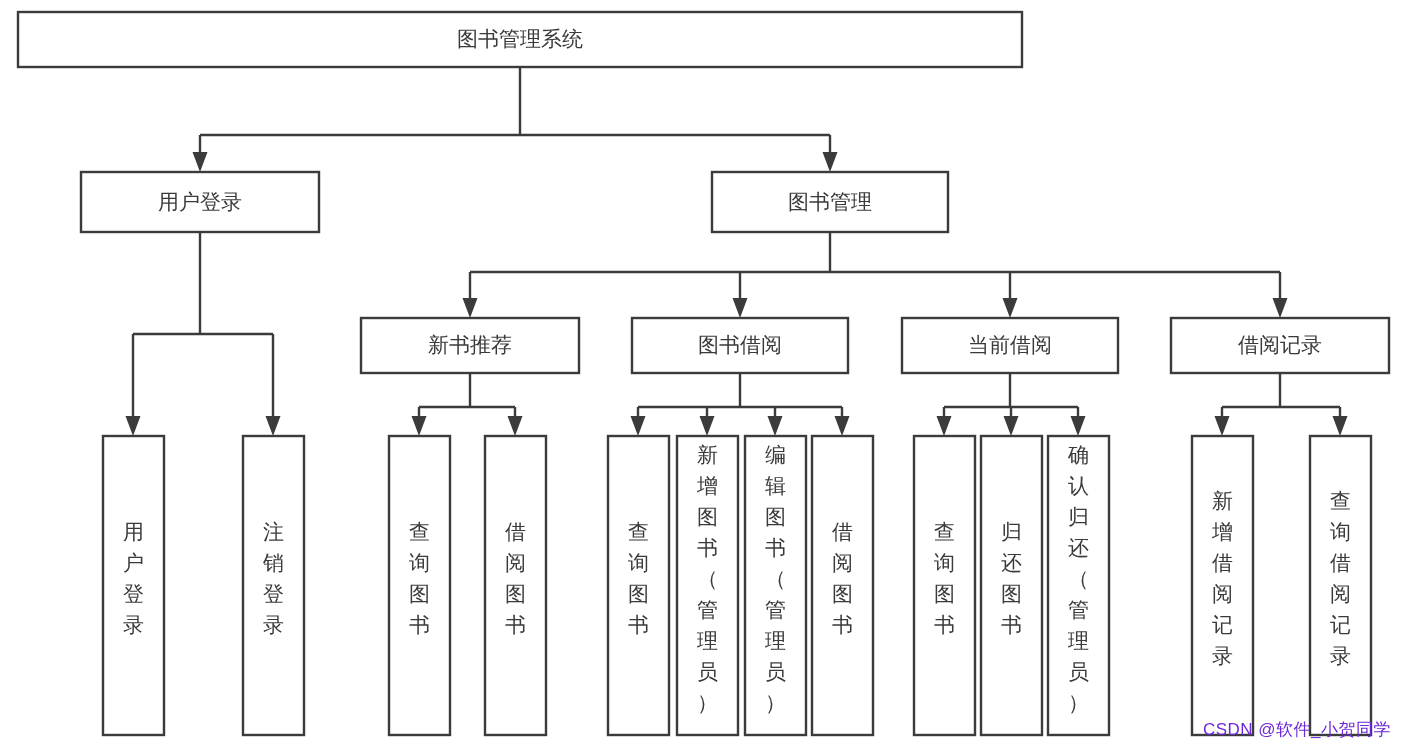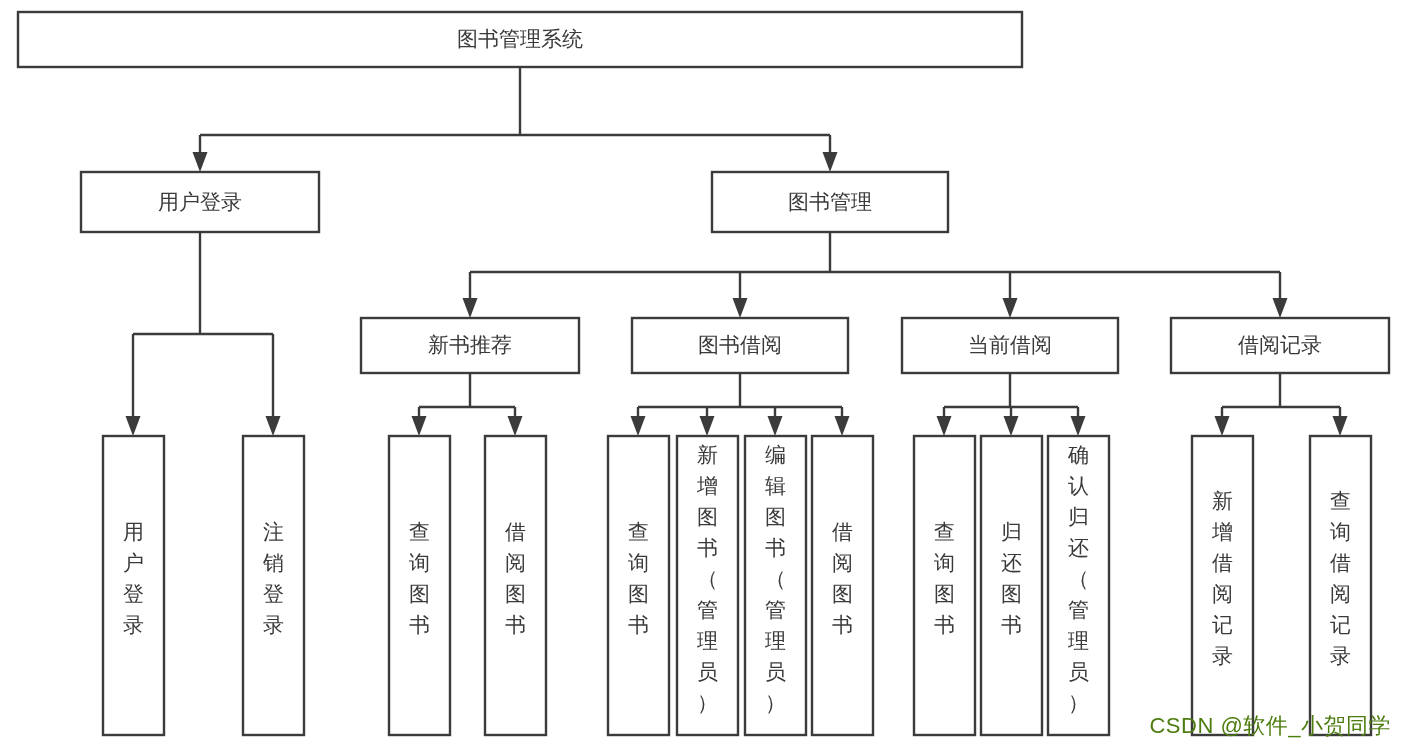--- a/index.html
+++ b/index.html
@@ -46,22 +46,22 @@
   .node-label-vertical {
     fill: #3a3a3a;
     font-family: "Liberation Sans", "DejaVu Sans", sans-serif;
     font-size: 21px;
     text-anchor: middle;
   }
   .watermark {
     position: absolute;
     right: 14px;
     bottom: 6px;
-    color: #4d7c0f;
-    font-size: 22px;
+    color: #6d28d9;
+    font-size: 17px;
     font-family: "Liberation Sans", "DejaVu Sans", sans-serif;
     letter-spacing: 0.5px;
     white-space: nowrap;
     pointer-events: none;
   }
 </style>
 </head>
 <body>
 
 <div id="diagram-root">

